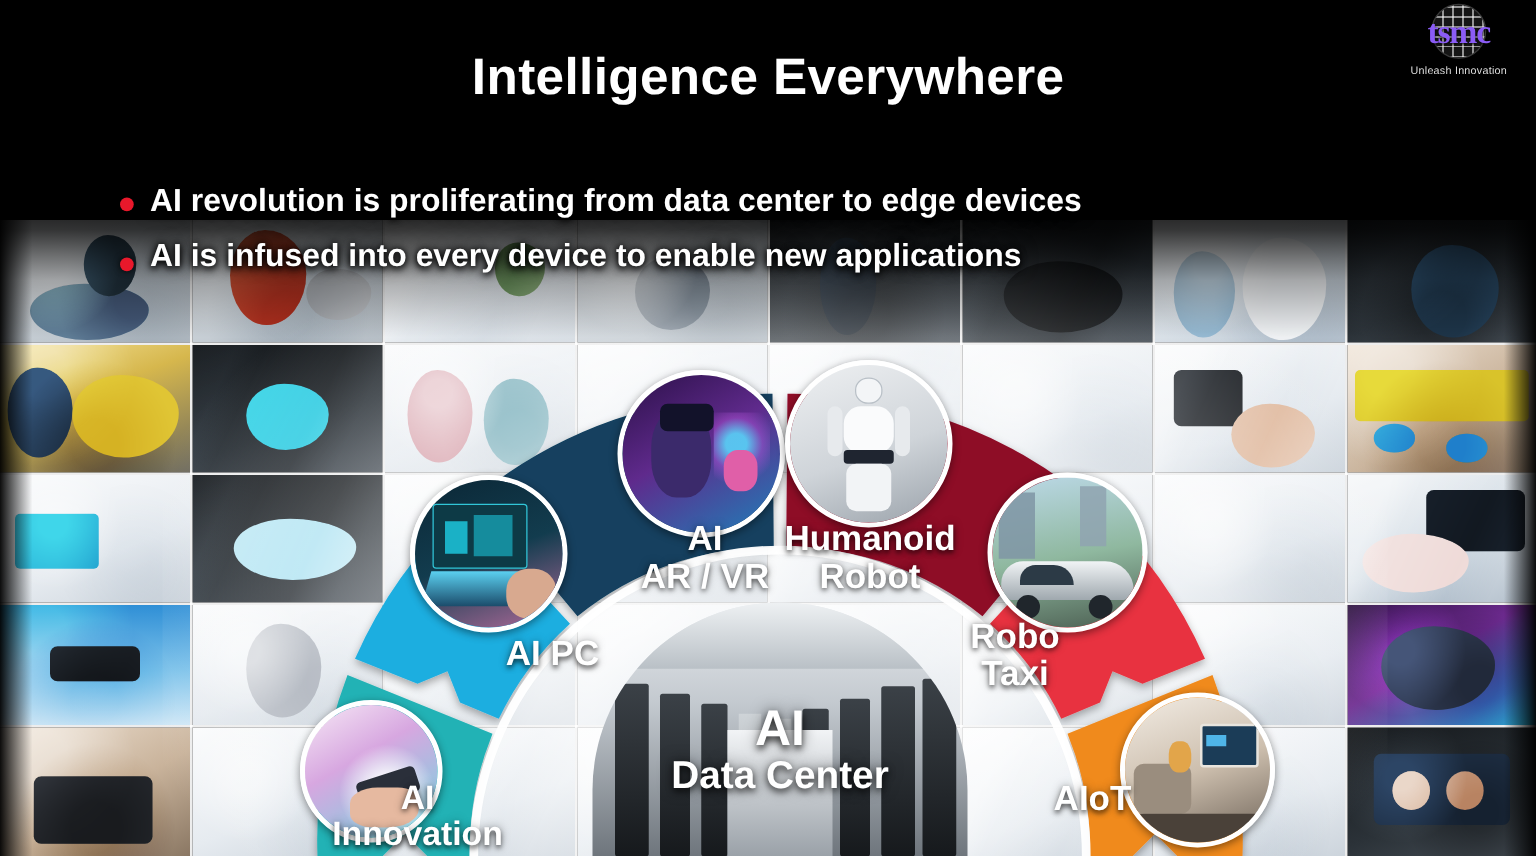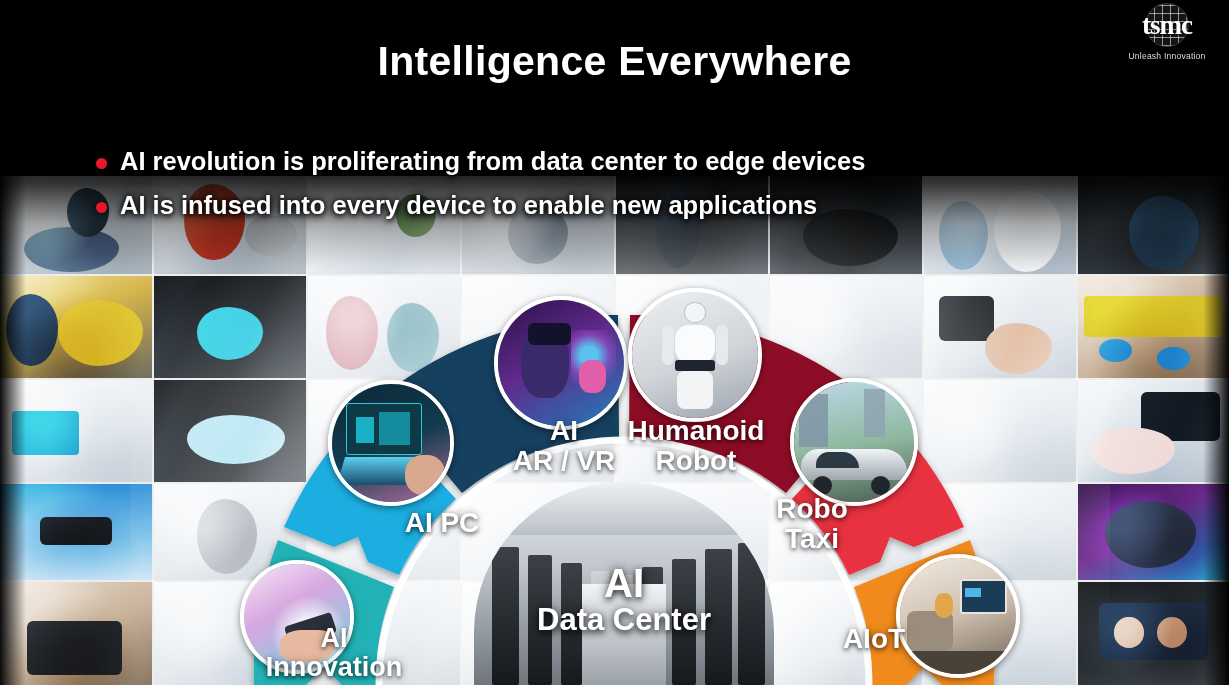--- a/index.html
+++ b/index.html
@@ -65,39 +65,39 @@
   .bullet-row { position:absolute; display:flex; align-items:flex-start; gap:13px; }
   .bullet-row .dot {
     width:11px; height:11px; border-radius:50%; flex:0 0 auto; margin-top:11px;
     box-shadow:0 0 5px rgba(0,0,0,.8);
   }
   .bullet-row .btxt {
     color:#fff; font-size:25.5px; font-weight:bold; white-space:nowrap;
     text-shadow:0 0 5px rgba(0,0,0,.95), 0 2px 6px rgba(0,0,0,.9), 0 0 14px rgba(0,0,0,.8);
   }
   #b1 { left:96px; top:147px;justify-content:flex-end; }
-  #b2 { left:96px; top:191px; }
+  #b2 { left:96px; top:191px;align-items:center; }
 
   
   #logo { position:absolute; right:10px; top:2px; width:104px; height:62px; text-align:center; }
   #logoWafer {
     position:relative; width:76px; height:46px; margin:0 auto;
     display:flex; align-items:center; justify-content:center;
   }
   #logoWafer .wafer {
     position:absolute; left:50%; top:50%; transform:translate(-50%,-50%);
     width:44px; height:44px; border-radius:50%;
     background:
       repeating-linear-gradient(0deg, rgba(255,255,255,.55) 0 1px, transparent 1px 8px),
       repeating-linear-gradient(90deg, rgba(255,255,255,.55) 0 1px, transparent 1px 8px),
       #151515;
     border:1px solid #3a3a3a;
   }
   #logoWafer .word {
-    position:relative; z-index:2; color:#ffffff; font-size:27px; font-weight:bold;
+    position:relative; z-index:2; color:#8b5cf6; font-size:27px; font-weight:bold;
     font-family:"Liberation Serif", serif; letter-spacing:-1px; line-height:1;
     text-shadow:0 1px 2px rgba(0,0,0,.9);
   }
   #logoTag { color:#dedede; font-size:8.6px; letter-spacing:.2px; margin-top:3px; }
 
   
   #wheel { position:absolute; left:224px; top:272px; width:800px; height:413px; }
   #wheelSvg { position:absolute; left:0; top:0; }
 
   

